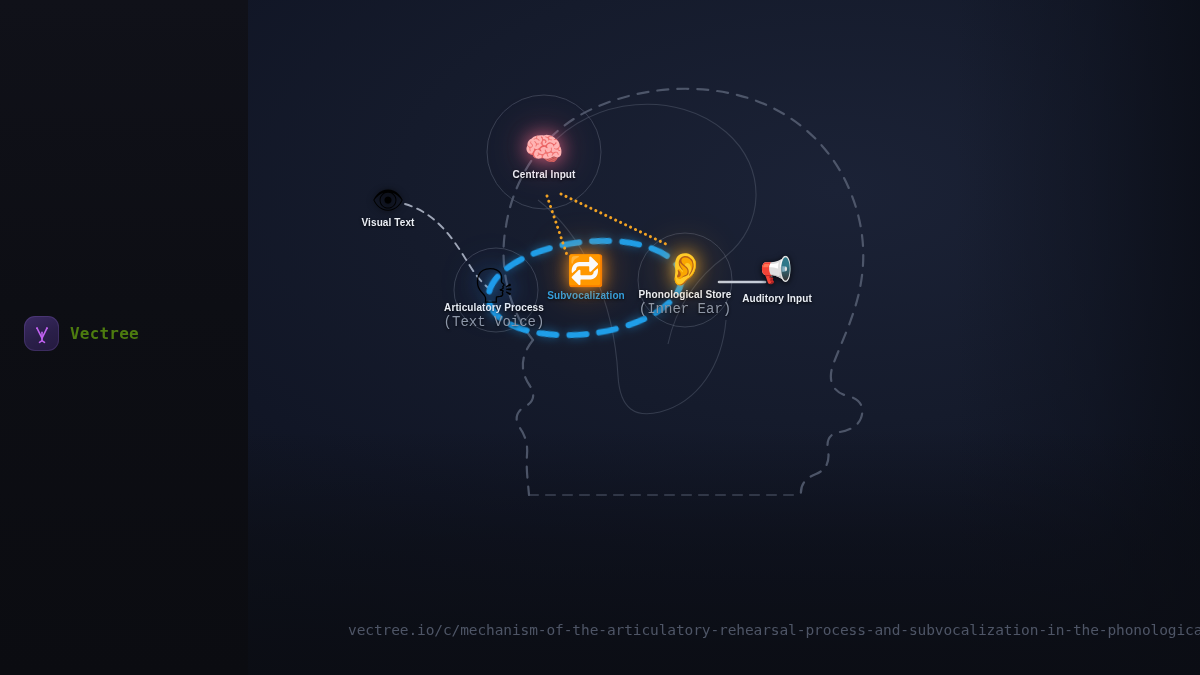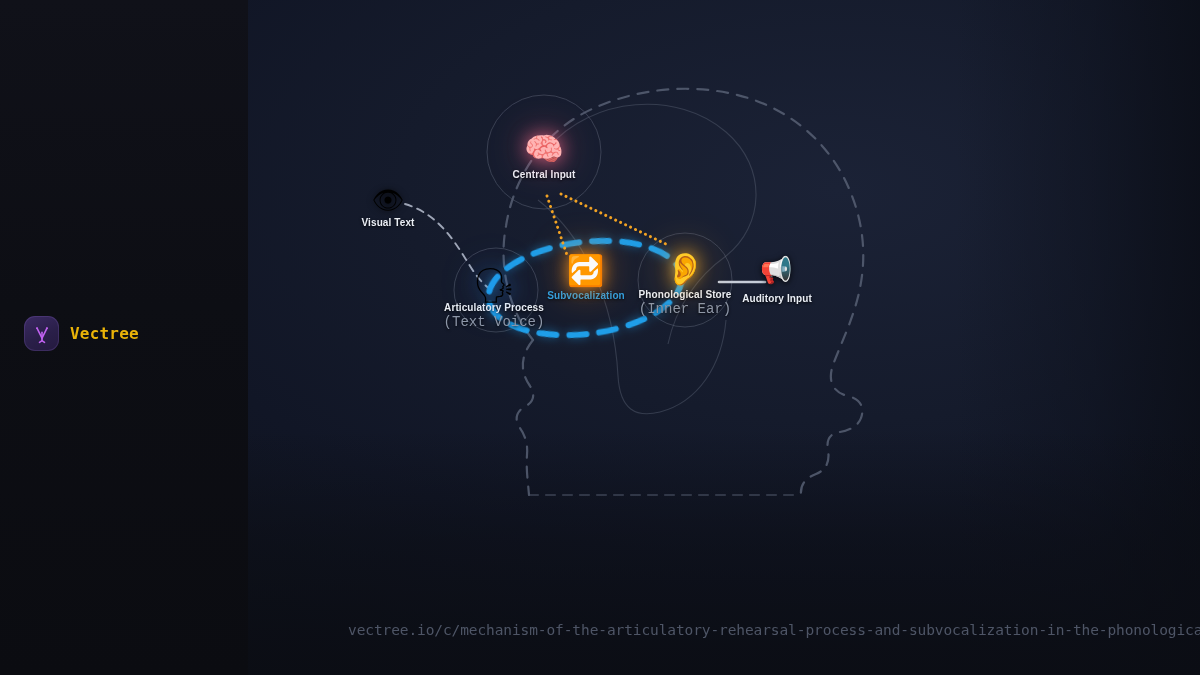--- a/index.html
+++ b/index.html
@@ -108,21 +108,21 @@
     width: 35px; height: 35px;
     border-radius: 11px;
     background: linear-gradient(155deg, #3b2a63 0%, #2a1f49 55%, #241a3f 100%);
     box-shadow: inset 0 0 0 1px rgba(160,120,230,0.18);
     display: flex; align-items: center; justify-content: center;
   }
   .brand-name {
     font-family: "DejaVu Sans Mono", "Liberation Mono", monospace;
     font-size: 16px;
     font-weight: bold;
-    color: #eab308;
+    color: #4d7c0f;
     letter-spacing: 0.2px;
   }
   .headline {
     position: absolute;
     left: 24px; top: 356px;
     width: 330px;
     font-family: "DejaVu Sans Mono", "Liberation Mono", monospace;
     font-size: 29px;
     line-height: 32px;
     font-weight: bold;

